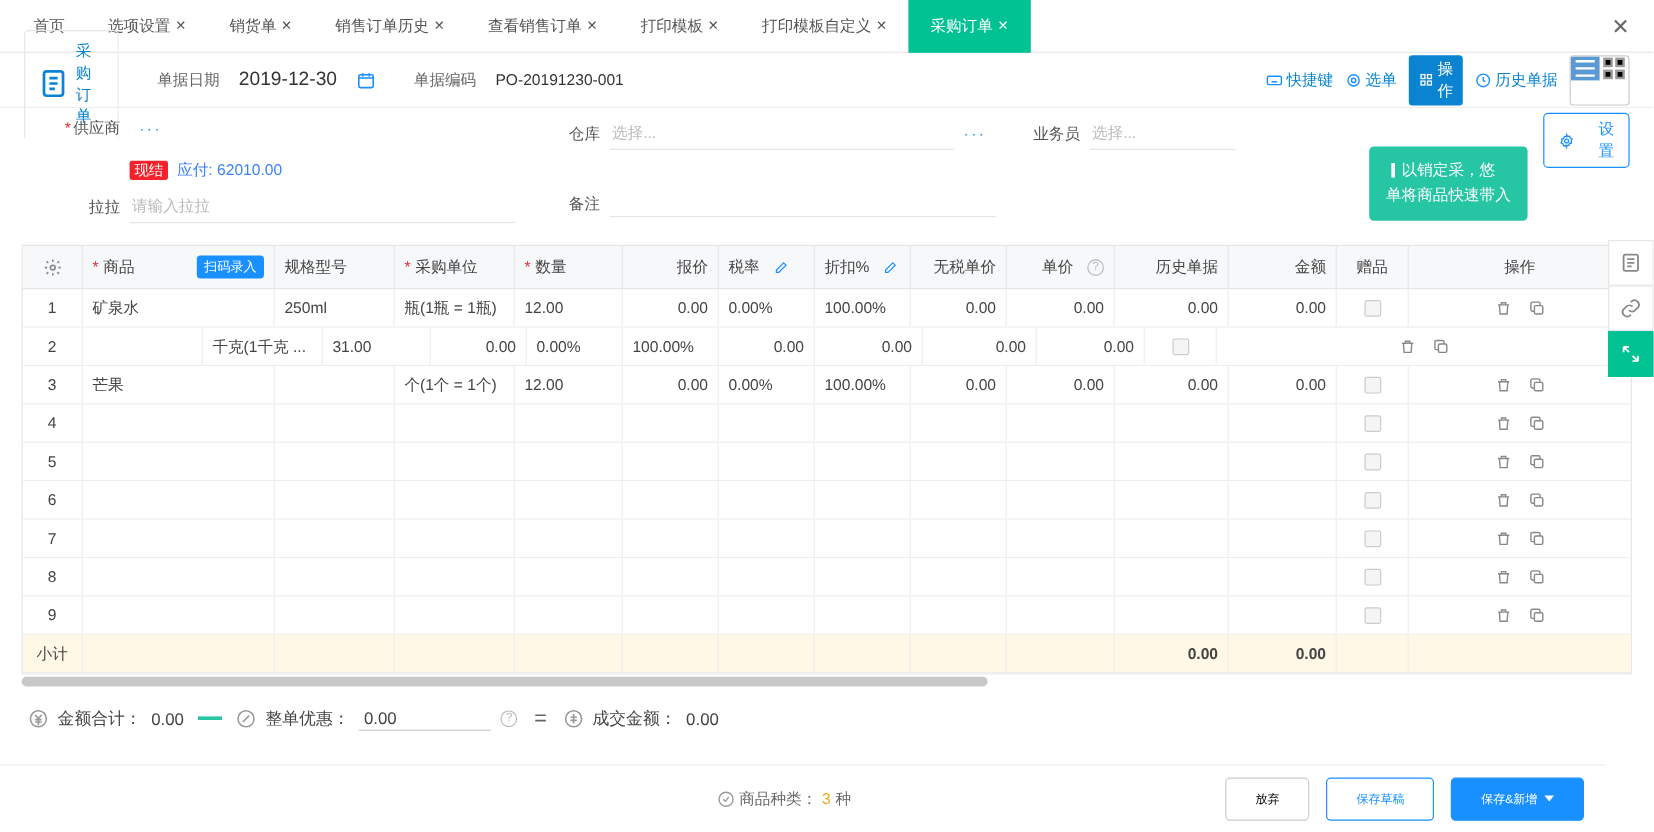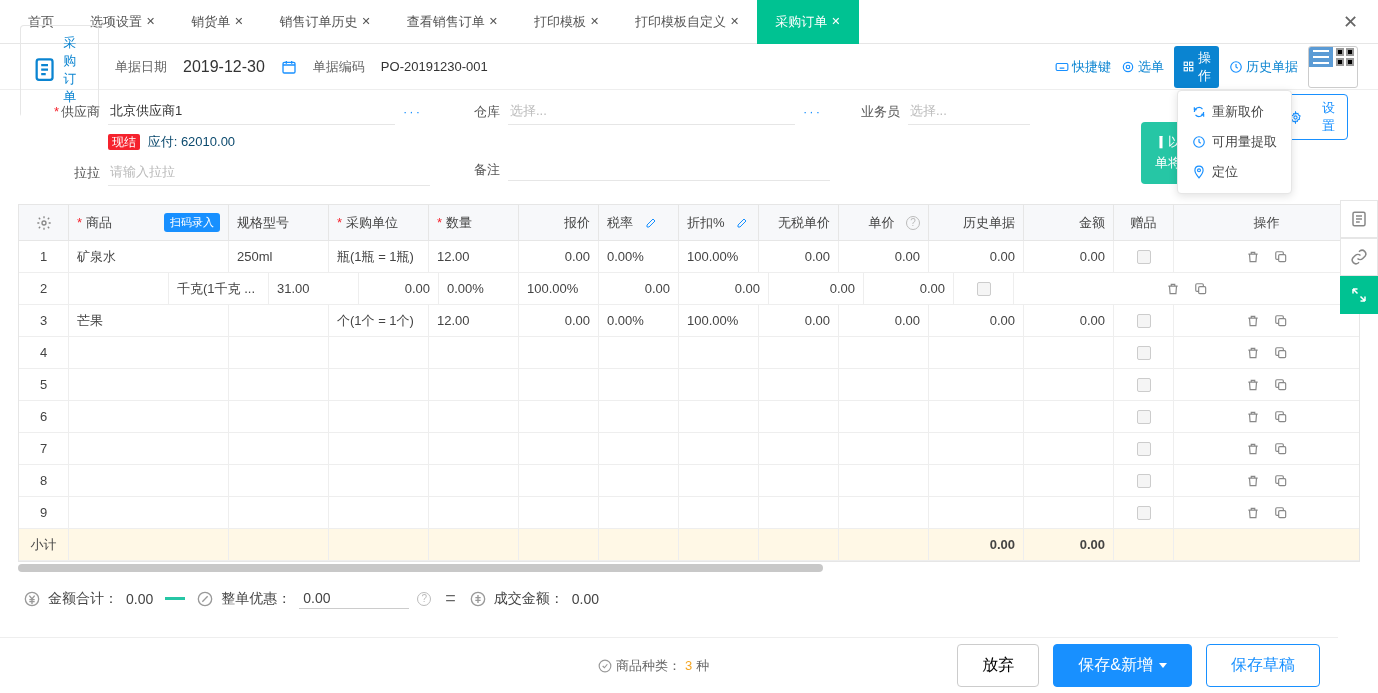--- a/index.html
+++ b/index.html
@@ -4,42 +4,42 @@
 <style>
 *{box-sizing:border-box;margin:0;padding:0;font-family:-apple-system,"Helvetica Neue",Arial,sans-serif;}
 body{background:#fff;font-size:13px;color:#333;overflow:hidden;width:1378px;height:693px;position:relative;}
 .tabs{display:flex;align-items:center;height:44px;border-bottom:1px solid #e6e6e6;padding:0 10px;}
 .tab{padding:0 18px;height:44px;display:flex;align-items:center;gap:4px;cursor:pointer;color:#555;}
 .tab.active{background:#00c292;color:#fff;}
 .tab-close{font-size:11px;color:inherit;}
 .close-all{margin-left:auto;font-size:18px;padding:0 10px;cursor:pointer;color:#666;}
 .subhead{display:flex;align-items:center;height:46px;padding:0 20px;gap:16px;border-bottom:1px solid #eee;}
 .sub-tab{display:flex;align-items:center;gap:5px;color:#0a84d1;padding:8px 10px;border:1px solid #e6e6e6;border-bottom:2px solid #fff;border-radius:4px 4px 0 0;margin-top:8px;}
-.subhead .lbl{color:#666;}
+.subhead .lbl{color:#666;margin-left:16px;}
 .date{font-size:16px;}
 .toolbar-right{margin-left:auto;display:flex;gap:10px;}
 .tool-link{color:#0a84d1;display:flex;align-items:center;gap:3px;cursor:pointer;}
 .tool-link svg, .tool-link .ic{width:14px;height:14px;}
 .tool-btn{background:#0a84d1;color:#fff;border-radius:3px;padding:3px 8px;display:flex;align-items:center;gap:3px;cursor:pointer;}
 .view-toggle{display:flex;border:1px solid #ccc;border-radius:3px;overflow:hidden;}
 .vt{width:24px;height:20px;display:flex;align-items:center;justify-content:center;cursor:pointer;}
 .vt svg{stroke:#999;}
 .vt.active{background:#5b9bd5;}
 .vt.active svg{stroke:#fff;}
 .form-area{padding:8px 30px 10px 30px;position:relative;}
 .frow{display:flex;align-items:flex-start;margin-bottom:8px;}
 .fcol{display:flex;align-items:center;min-width:400px;}
 .flbl{width:70px;text-align:right;color:#555;margin-right:8px;}
 .req:before{content:"*";color:#f5222d;margin-right:2px;}
 .finput{flex:1;border-bottom:1px solid #e6e6e6;padding:4px 2px;color:#333;min-height:22px;}
 .finput.ph{color:#bbb;}
 .more{color:#1890ff;letter-spacing:2px;padding:0 8px;cursor:pointer;}
 .badge{background:#f5222d;color:#fff;border-radius:2px;padding:1px 4px;font-size:12px;margin-right:4px;}
-.due{color:#0c4a6e;}
-.settings-btn{position:absolute;right:30px;top:4px;border:1px solid #1890ff;color:#1890ff;border-radius:4px;padding:4px 12px;display:flex;align-items:center;gap:20px;cursor:pointer;}
+.due{color:#3b82f6;}
+.settings-btn{position:absolute;right:20px;top:4px;border:1px solid #1890ff;color:#1890ff;border-radius:4px;padding:4px 12px;display:flex;align-items:center;gap:20px;cursor:pointer;}
 .tip-box{position:absolute;right:105px;top:32px;background:#26c6a5;color:#fff;padding:10px 14px;border-radius:4px;font-size:13px;line-height:1.6;z-index:1;}
 .dropdown{position:absolute;right:86px;top:0;background:#fff;border:1px solid #e6e6e6;box-shadow:0 2px 8px rgba(0,0,0,.12);border-radius:4px;padding:6px 0;z-index:5;min-width:110px;}
 .dd-item{padding:6px 14px;display:flex;align-items:center;gap:6px;cursor:pointer;color:#444;}
 .dd-item svg{width:14px;height:14px;stroke:#1890ff;fill:none;}
 .grid{margin:0 18px;border:1px solid #e6e6e6;}
 .ghead{display:flex;background:#f7f8fa;border-bottom:1px solid #e6e6e6;height:36px;align-items:center;font-size:13px;color:#444;}
 .gh{border-right:1px solid #e6e6e6;padding:0 8px;height:100%;display:flex;align-items:center;gap:4px;}
 .gh:last-child{border-right:none;}
 .gh .req-star{color:#f5222d;}
 .col-idx{width:50px;justify-content:center;}
@@ -68,21 +68,21 @@
 .scrollbar .thumb{position:absolute;left:0;height:8px;width:60%;background:#c8c8c8;border-radius:4px;}
 .summary{display:flex;align-items:center;padding:14px 24px;gap:8px;color:#444;font-size:14px;}
 .summary .icn{width:16px;height:16px;stroke:#999;fill:none;}
 .summary .val{font-weight:500;}
 .dash{width:20px;height:3px;background:#26c6a5;margin:0 4px;}
 .eq{font-size:18px;color:#666;margin:0 6px;}
 .discount-input{border-bottom:1px solid #ccc;width:110px;padding:2px 4px;}
 .footer{position:absolute;bottom:0;left:0;right:40px;height:56px;border-top:1px solid #eee;display:flex;align-items:center;justify-content:flex-end;padding:0 18px;gap:14px;background:#fff;}
 .footer .meta{color:#666;display:flex;align-items:center;gap:4px;margin-right:auto;margin-left:580px;}
 .footer .meta .num{color:#f5a623;}
-.btn{border:1px solid #ccc;background:#fff;border-radius:4px;padding:10px 24px;cursor:pointer;font-size:16px;}
+.btn{border:1px solid #ccc;background:#fff;border-radius:4px;padding:10px 24px;cursor:pointer;font-size:10px;}
 .btn.outline{border-color:#1890ff;color:#1890ff;}
 .btn.primary{background:#1890ff;border-color:#1890ff;color:#fff;display:flex;align-items:center;gap:6px;}
 .btn.primary:after{content:"";width:0;height:0;border-left:4px solid transparent;border-right:4px solid transparent;border-top:5px solid #fff;}
 .side-tools{position:absolute;right:0;top:200px;display:flex;flex-direction:column;}
 .side-tools .sb{width:38px;height:38px;border:1px solid #e6e6e6;display:flex;align-items:center;justify-content:center;background:#fff;cursor:pointer;}
 .side-tools .sb svg{width:18px;height:18px;stroke:#888;fill:none;}
 .side-tools .sb.active{background:#00c292;border-color:#00c292;}
 .side-tools .sb.active svg{stroke:#fff;}
 .edit-ic{width:12px;height:12px;stroke:#1890ff;fill:none;}
 .q-ic{width:14px;height:14px;border:1px solid #bbb;border-radius:50%;display:inline-flex;align-items:center;justify-content:center;font-size:10px;color:#bbb;}
@@ -194,54 +194,29 @@
 
 <div class="form-area">
   <div class="settings-btn">
     <svg viewBox="0 0 24 24" class="ic" fill="none" stroke="#1890ff" stroke-width="2">
         <circle cx="12" cy="12" r="3"></circle>
         <path d="M12 2l1.5 3 3-.5 1 3 3 1.5-1.5 3 .5 3-3 1-1 3-3-.5L12 22l-1.5-3-3 .5-1-3-3-1.5 1.5-3-.5-3 3-1 1-3 3 .5z"></path>
       </svg>
     <span>设置</span>
   </div>
 
-  <div class="dropdown">
-    <div class="dd-item">
-        <svg viewBox="0 0 24 24" stroke-width="2">
-          <path d="M4 12a8 8 0 0 1 14-5M20 12a8 8 0 0 1-14 5M4 4v4h4M20 20v-4h-4"></path>
-        </svg>
-        <span>重新取价</span>
-      </div>
-    <div class="dd-item">
-        <svg viewBox="0 0 24 24" stroke-width="2">
-          <circle cx="12" cy="12" r="9"></circle>
-          <path d="M12 7v5l3 2"></path>
-        </svg>
-        <span>可用量提取</span>
-      </div>
-    <div class="dd-item">
-        <svg viewBox="0 0 24 24" stroke-width="2">
-          <path d="M12 2C8 2 5 5 5 9c0 5 7 13 7 13s7-8 7-13c0-4-3-7-7-7z"></path>
-          <circle cx="12" cy="9" r="2.5"></circle>
-        </svg>
-        <span>定位</span>
-      </div>
-  </div>
 
   <div class="tip-box">
     <div>▎<span>以销定采，悠</span></div>
     <div>单将商品快速带入</div>
   </div>
 
   <div class="frow">
     <div class="fcol">
       <div class="flbl req">供应商</div>
-      <div style="flex:1;">
-        <div class="finput">北京供应商1</div>
-      </div>
       <span class="more">···</span>
     </div>
     <div class="fcol">
       <div class="flbl">仓库</div>
       <div class="finput ph">选择...</div>
       <span class="more">···</span>
     </div>
     <div class="fcol" style="min-width:200px;">
       <div class="flbl">业务员</div>
       <div class="finput ph" style="width:100px;">选择...</div>
@@ -606,24 +581,24 @@
   <div class="meta">
     <svg width="14" height="14" viewBox="0 0 24 24" fill="none" stroke="#999" stroke-width="2">
         <circle cx="12" cy="12" r="10"></circle>
         <path d="M8 12l3 3 5-6"></path>
       </svg>
     <span>商品种类：</span>
     <span class="num">3</span>
     <span>种</span>
   </div>
   <button class="btn">放弃</button>
+  <button class="btn outline">保存草稿</button>
   <button class="btn primary">
       <span>保存&amp;新增</span>
     </button>
-  <button class="btn outline">保存草稿</button>
 </div>
 
 <div class="side-tools">
   <div class="sb">
       <svg viewBox="0 0 24 24" stroke-width="2">
         <rect x="4" y="3" width="16" height="18" rx="2"></rect>
         <path d="M8 8h8M8 12h8M8 16h5"></path>
       </svg>
     </div>
   <div class="sb">

